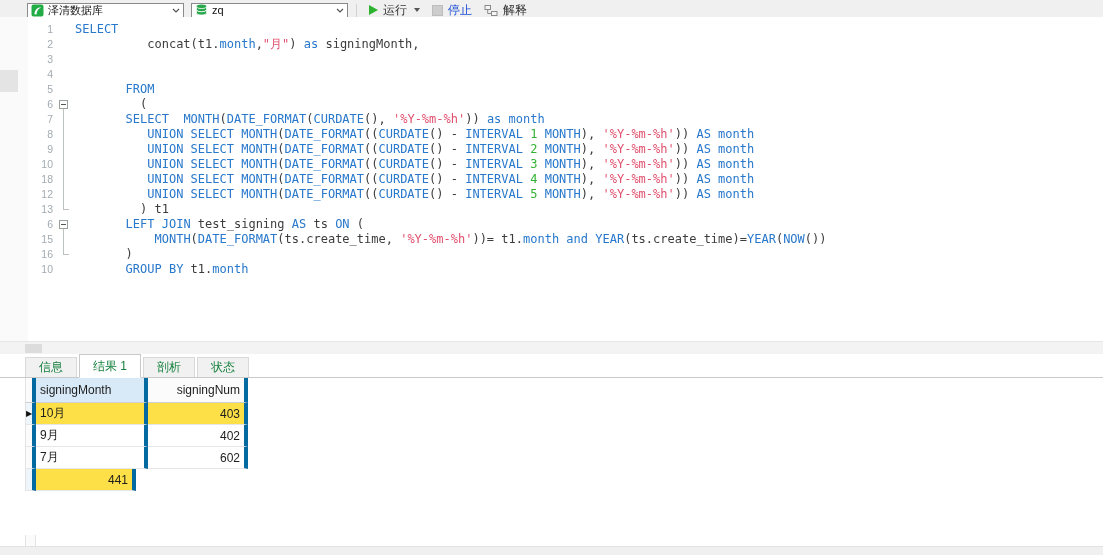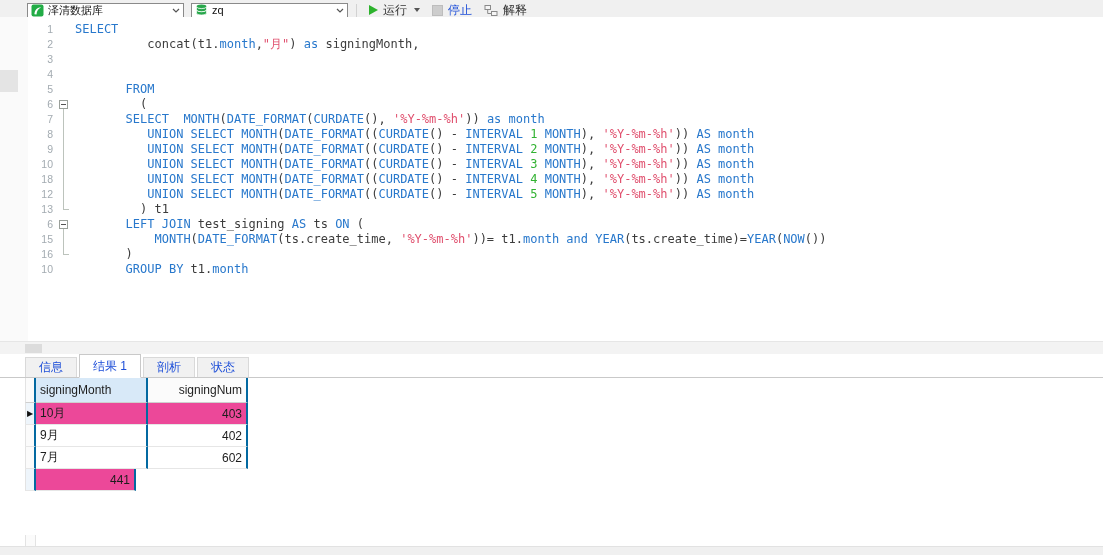--- a/index.html
+++ b/index.html
@@ -45,36 +45,36 @@
 
   
   .hscroll{position:absolute;left:0;right:0;top:341px;height:13px;background:#f3f3f3;
            border-top:1px solid #e6e6e6;box-sizing:border-box;}
   .hthumb{position:absolute;left:25px;top:2px;width:17px;height:9px;background:#dcdcdc;}
 
   
   .tabbar{position:absolute;left:0;right:0;top:354px;height:24px;display:flex;align-items:flex-end;
           padding-left:25px;border-bottom:1px solid #c9c9c9;background:#fff;box-sizing:border-box;}
   .tab{height:19px;line-height:19px;padding:0 13px;background:#f1f1f1;border:1px solid #d9d9d9;
-       border-bottom:none;margin-right:2px;font-size:12px;color:#1d4ed8;white-space:nowrap;}
+       border-bottom:none;margin-right:2px;font-size:12px;color:#15803d;white-space:nowrap;}
   .tab.active{height:22px;line-height:22px;background:#fff;border:1px solid #c9c9c9;
               border-bottom:1px solid #fff;margin-bottom:-1px;}
 
   
   .grid{position:absolute;left:25px;top:378px;font-size:12px;color:#1d1d1d;}
   .grow{display:flex;height:22px;}
   .grow.header{height:25px;}
-  .cell{box-sizing:border-box;border-right:2px solid #0369a1;border-bottom:1px solid #e6e6e6;
+  .cell{box-sizing:border-box;border-right:4px solid #0369a1;border-bottom:1px solid #e6e6e6;
         display:flex;align-items:center;padding:0 4px;background:#fff;overflow:hidden;}
   .gut{flex:0 0 11px;padding:0;justify-content:center;background:#fbfbfb;border-left:1px solid #e3e3e3;}
   .c1{flex:0 0 112px;}
   .c2{flex:0 0 100px;justify-content:flex-end;}
   .header .cell{background:#fbfbfb;border-bottom:1px solid #cfcfcf;}
   .header .selcol{background:#d8e9f8;}
-  .grow.tint .cell{background:#ec4899;}
+  .grow.tint .cell{background:#fde047;}
   .grow.tint .gut{background:#eef5fb;}
   .marker{font-size:8px;color:#111;line-height:1;}
   .gutter-ext{position:absolute;left:25px;top:535px;width:11px;height:13px;box-sizing:border-box;
               border-left:1px solid #e3e3e3;border-right:1px solid #e3e3e3;background:#fbfbfb;}
 
   .footer{position:absolute;left:0;right:0;bottom:0;height:8px;background:#f0f0f0;border-top:1px solid #e2e2e2;}
 </style>
 </head>
 <body>
 

